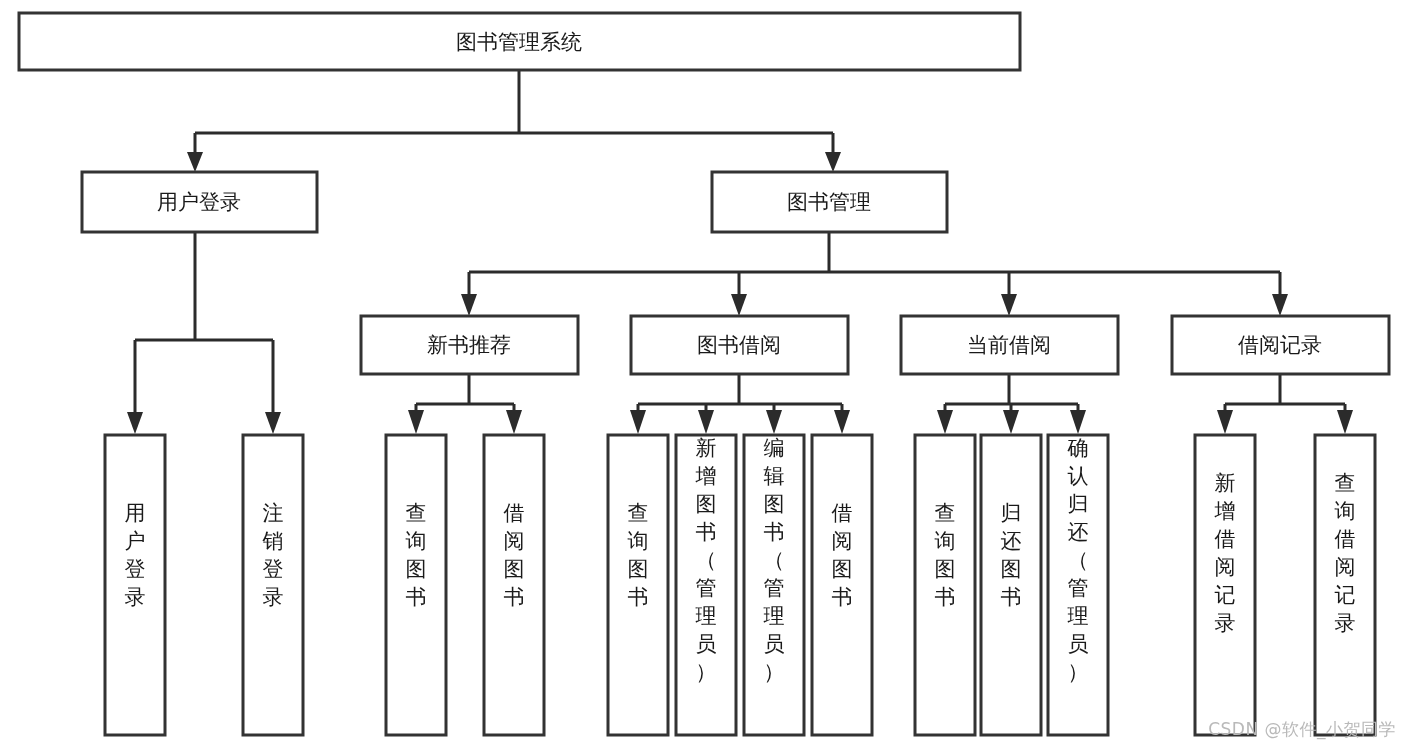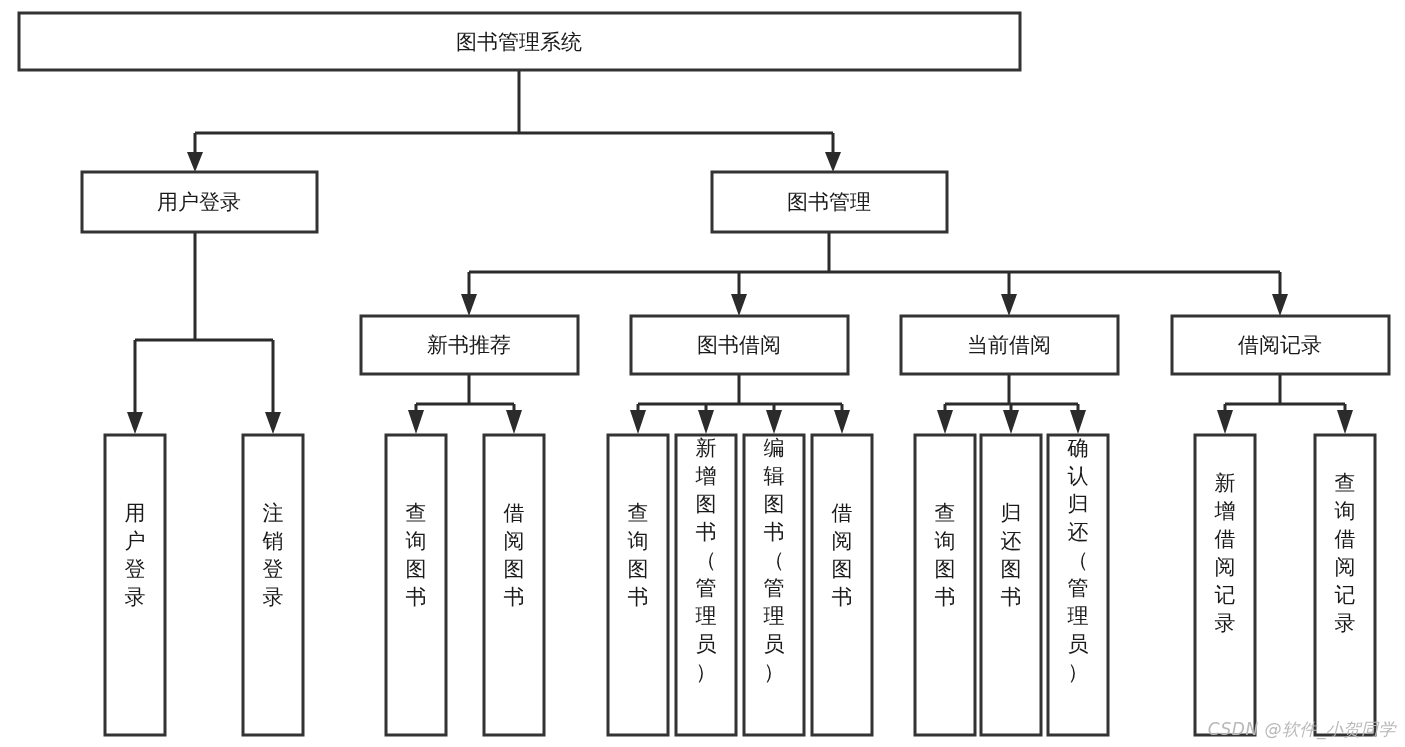--- a/index.html
+++ b/index.html
@@ -55,21 +55,20 @@
   }
   .watermark {
     position: absolute;
     right: 9px;
     bottom: 6px;
     font-family: "DejaVu Sans", "Liberation Sans", sans-serif;
     font-size: 17px;
     color: #b9b9b9;
     white-space: nowrap;
     letter-spacing: 0.5px;
-    font-style: italic;
   }
 </style>
 </head>
 <body>
 
 <div id="diagram-root">
 
   <svg class="diagram" viewBox="0 0 1405 747" xmlns="http://www.w3.org/2000/svg">
 
     <g>

